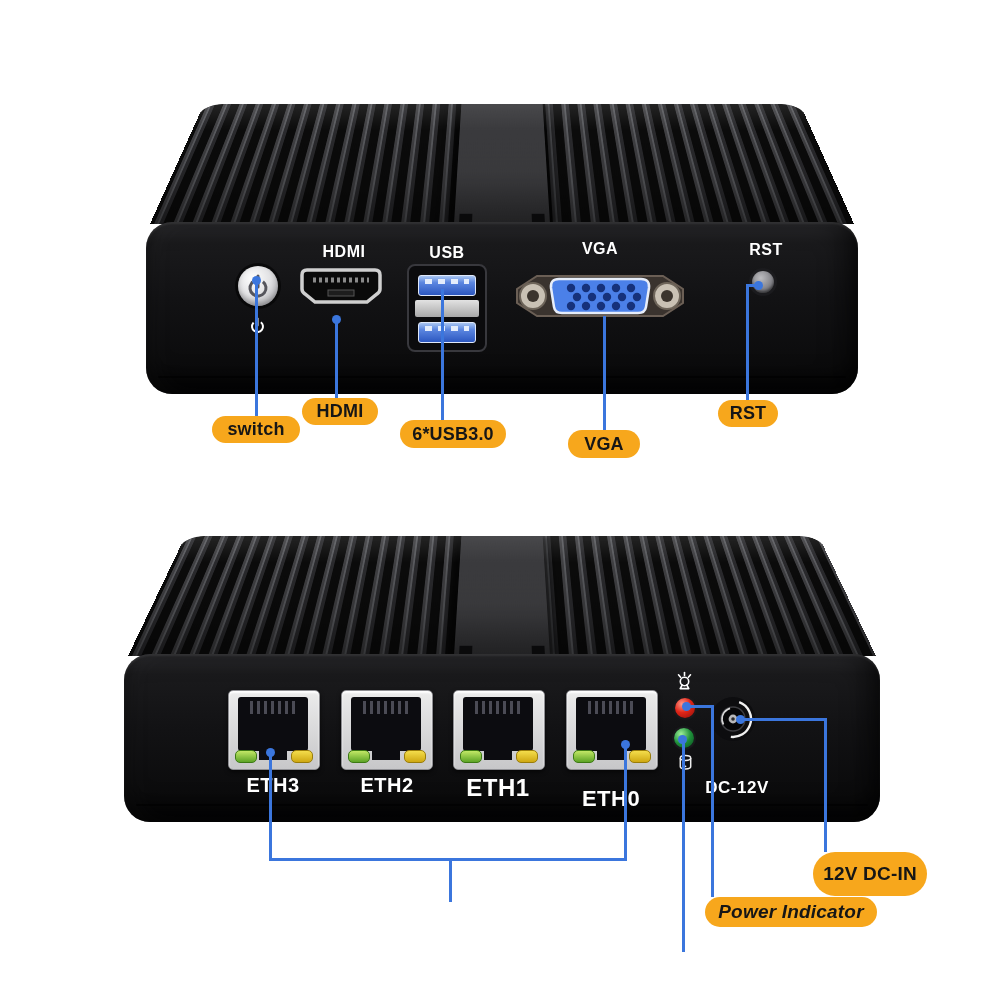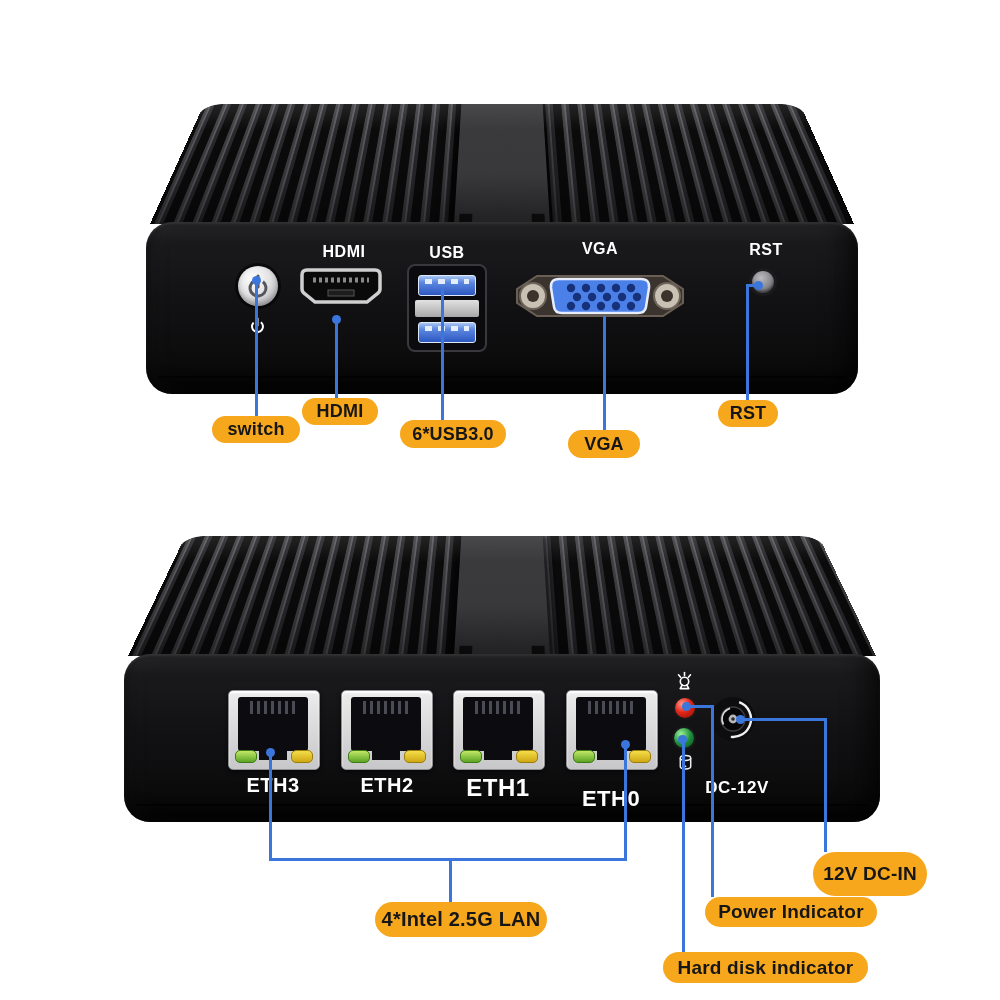--- a/index.html
+++ b/index.html
@@ -231,18 +231,16 @@
   <div class="ln" style="left:686px;top:705px;width:28px;height:3px;"></div>
   <div class="ln" style="left:711px;top:705px;width:3px;height:192px;"></div>
 
   <div class="dot" style="left:678px;top:735px;"></div>
   <div class="ln" style="left:682px;top:740px;width:3px;height:212px;"></div>
 
   <div class="dot" style="left:736px;top:715px;"></div>
   <div class="ln" style="left:740px;top:718px;width:87px;height:3px;"></div>
   <div class="ln" style="left:824px;top:718px;width:3px;height:134px;"></div>
 
-  <div class="pill" style="left:375px;top:902px;width:172px;height:35px;font-size:20px;">4*Intel 2.5G LAN</div>
   <div class="pill" style="left:813px;top:852px;width:114px;height:44px;font-size:19px;">12V DC-IN</div>
-  <div class="pill" style="left:705px;top:897px;width:172px;height:30px;font-size:19px;">Power Indicator</div>
-  <div class="pill" style="left:663px;top:952px;width:205px;height:31px;font-size:19px;">Hard disk indicator</div>
+  <div class="pill" style="left:705px;top:897px;width:172px;height:30px;font-size:19px;font-style:italic;">Power Indicator</div>
 
 </div>
 
 </body></html>

